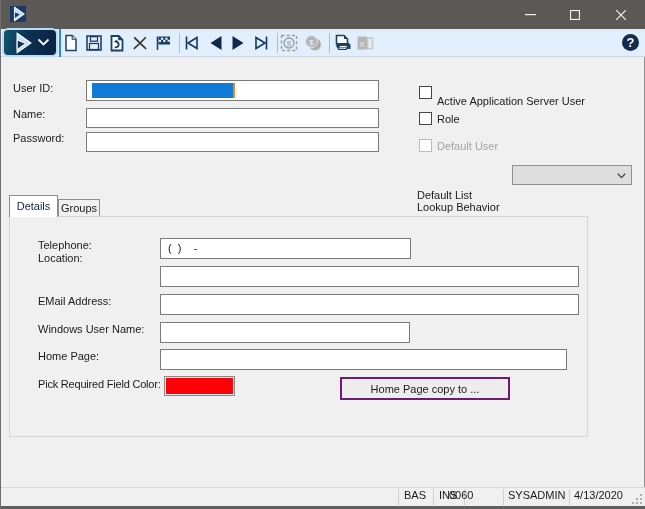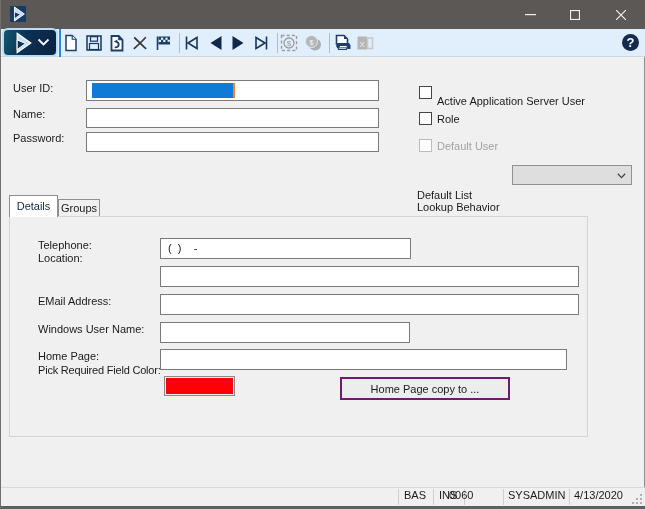--- a/index.html
+++ b/index.html
@@ -199,21 +199,21 @@
   <div class="lbl abs" style="left:37px; top:239px;">Telephone:</div>
   <div class="tb abs" style="left:159px; top:238px; width:251px; height:21px; line-height:19px;"><span style="margin-left:7px;">(&nbsp;&nbsp;)&nbsp;&nbsp;&nbsp;&nbsp;-</span></div>
   <div class="lbl abs" style="left:37px; top:252px;">Location:</div>
   <div class="tb abs" style="left:159px; top:266px; width:419px; height:21px;"></div>
   <div class="lbl abs" style="left:37px; top:295px;">EMail Address:</div>
   <div class="tb abs" style="left:159px; top:294px; width:419px; height:21px;"></div>
   <div class="lbl abs" style="left:37px; top:323px;">Windows User Name:</div>
   <div class="tb abs" style="left:159px; top:322px; width:250px; height:21px;"></div>
   <div class="lbl abs" style="left:37px; top:350px;">Home Page:</div>
   <div class="tb abs" style="left:159px; top:349px; width:407px; height:21px;"></div>
-  <div class="lbl abs" style="left:37px; top:364px; letter-spacing:-0.2px;">Pick Required Field Color:</div>
+  <div class="lbl abs" style="left:37px; top:378px; letter-spacing:-0.2px;">Pick Required Field Color:</div>
   <div class="abs" style="left:163px; top:376px; width:71px; height:20px; background:#ededed; border:1px solid #8a8a8a; padding:1px;">
     <div style="width:100%; height:100%; background:#fb0207;"></div>
   </div>
   <div class="abs" style="left:339px; top:377px; width:170px; height:23px; background:#ededed; border:2px solid #701a75; text-align:center; line-height:21px;">Home Page copy to ...</div>
 
   <div id="statusbar" class="abs">
     <div class="ssep abs" style="left:397px;"></div>
     <div class="stext abs" style="left:403px;">BAS</div>
     <div class="ssep abs" style="left:432px;"></div>
     <div class="stext abs" style="left:438px;">INS</div>

